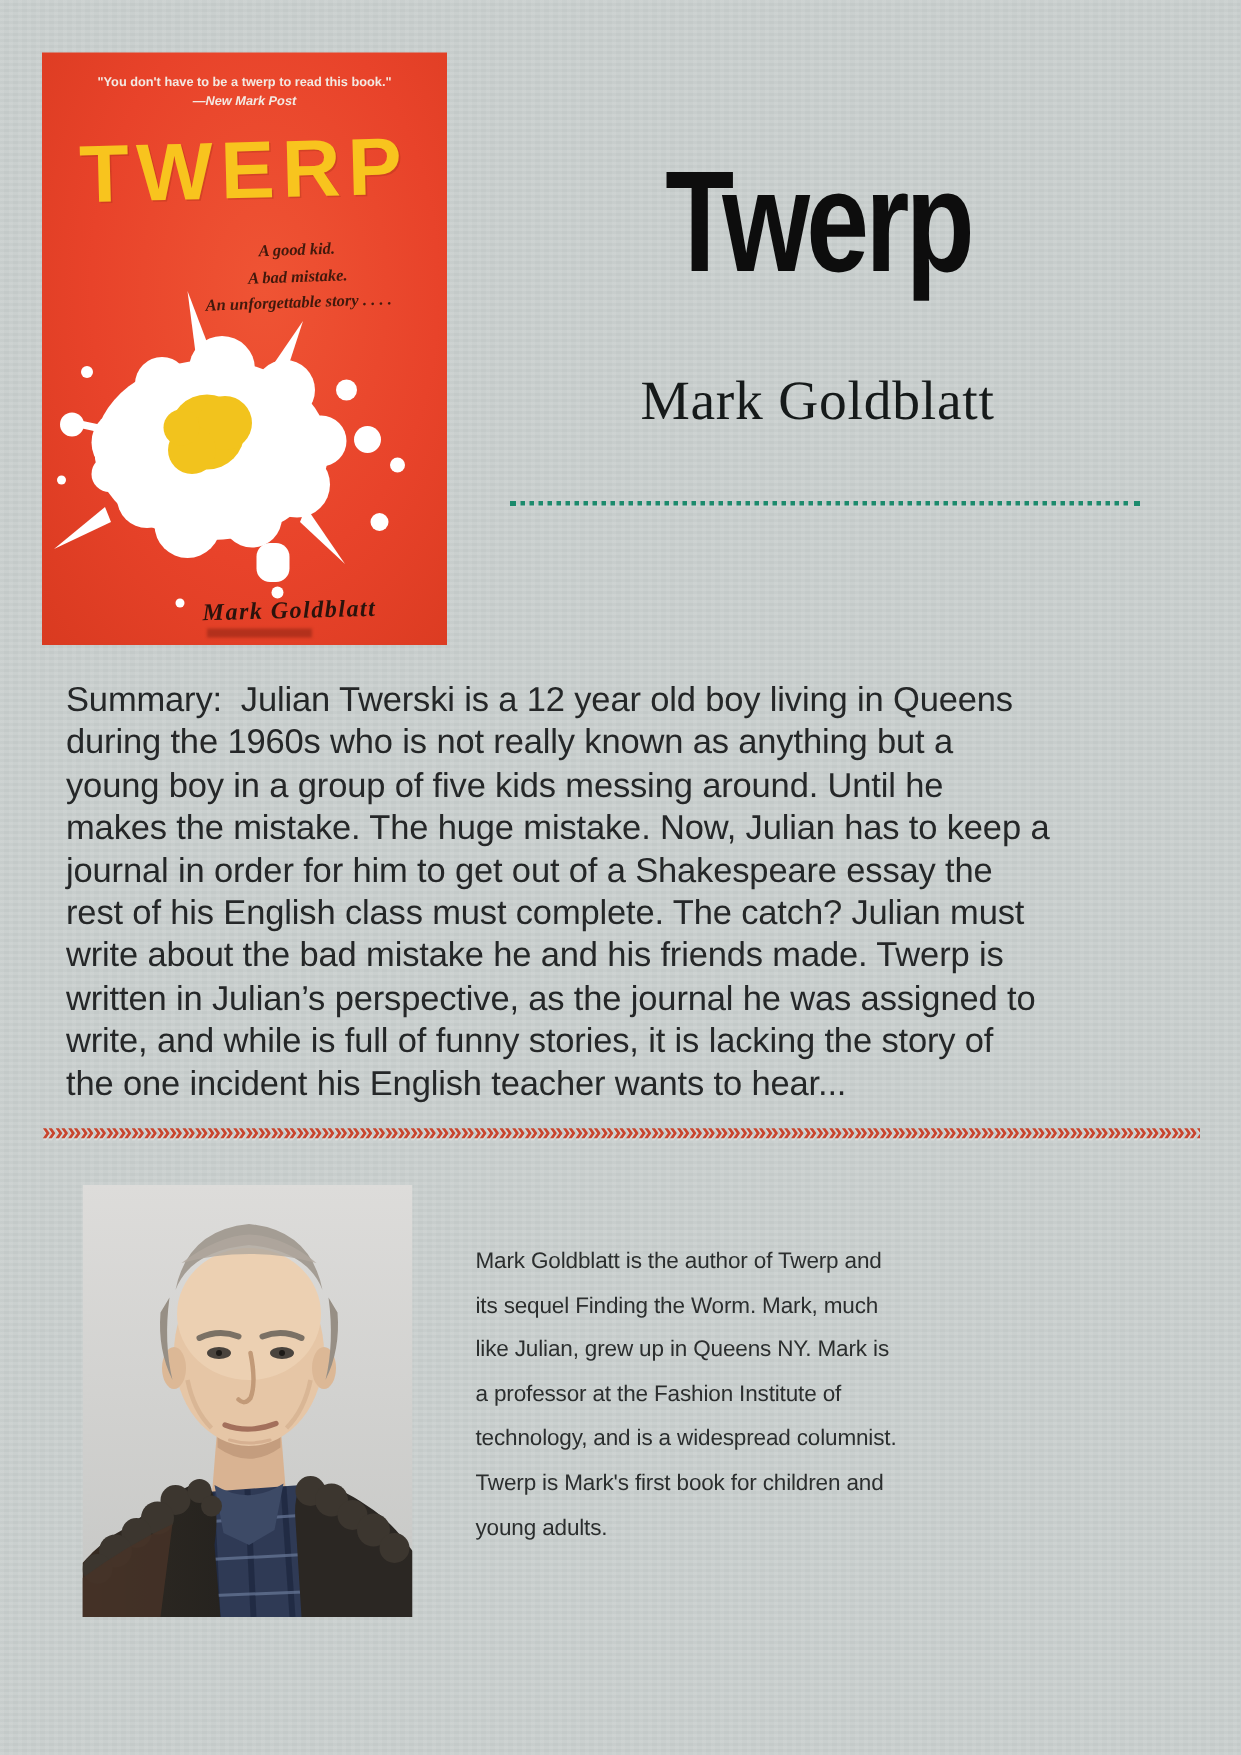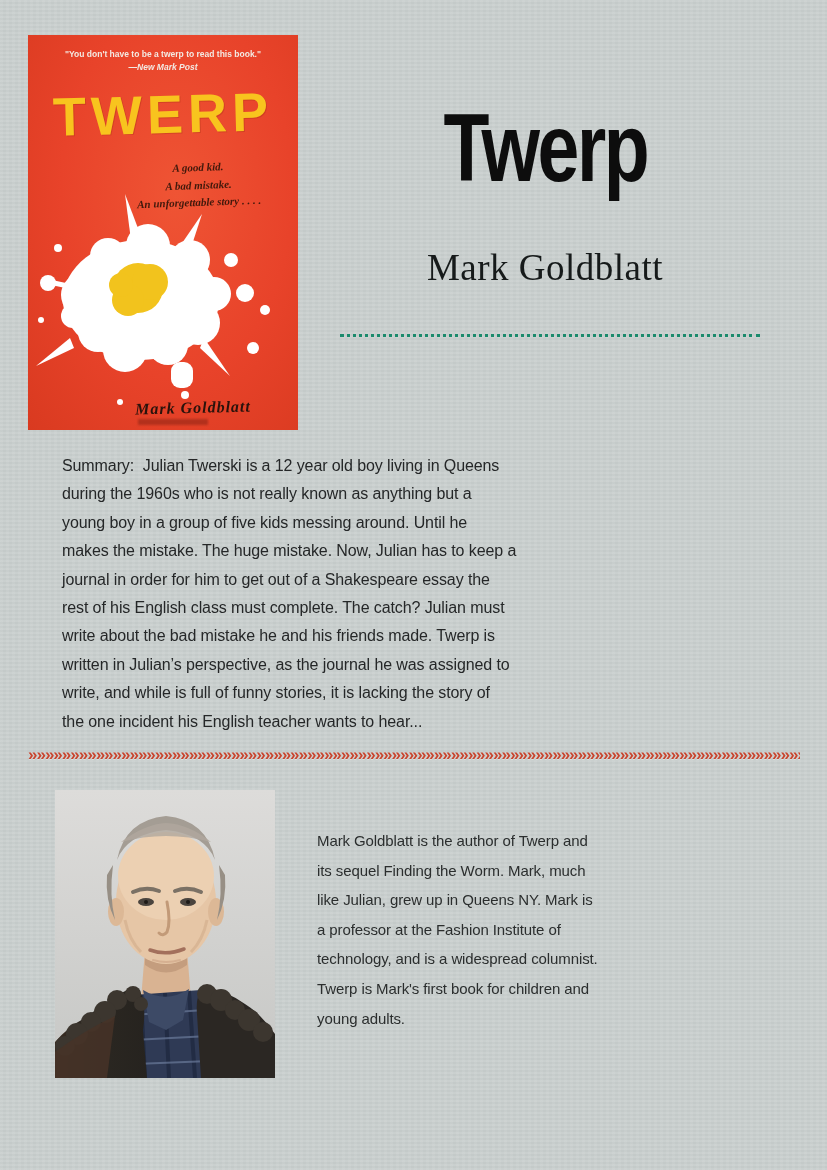--- a/index.html
+++ b/index.html
@@ -67,22 +67,22 @@
     font-family:"Liberation Serif", serif;
     font-size:37px;letter-spacing:.5px;
   }
   .dotted-divider{
     position:absolute;left:340px;top:334px;width:420px;height:0;
     border-top:3px dotted #1b8a6c;
   }
 
   
   .summary{
-    position:absolute;left:62px;top:452px;width:735px;
-    color:#252728;font-size:16px;line-height:28.4px;
+    position:absolute;left:44px;top:452px;width:735px;
+    color:#252728;font-size:23px;line-height:28.4px;
     white-space:pre-wrap;letter-spacing:-.1px;
   }
 
   
   .chevron-divider{
     position:absolute;left:28px;top:744px;width:772px;height:22px;
     overflow:hidden;white-space:nowrap;
     color:#c8452e;font-size:17px;font-weight:bold;line-height:22px;
     letter-spacing:-1px;
     text-shadow:0 1px 0 rgba(255,255,255,.35);

